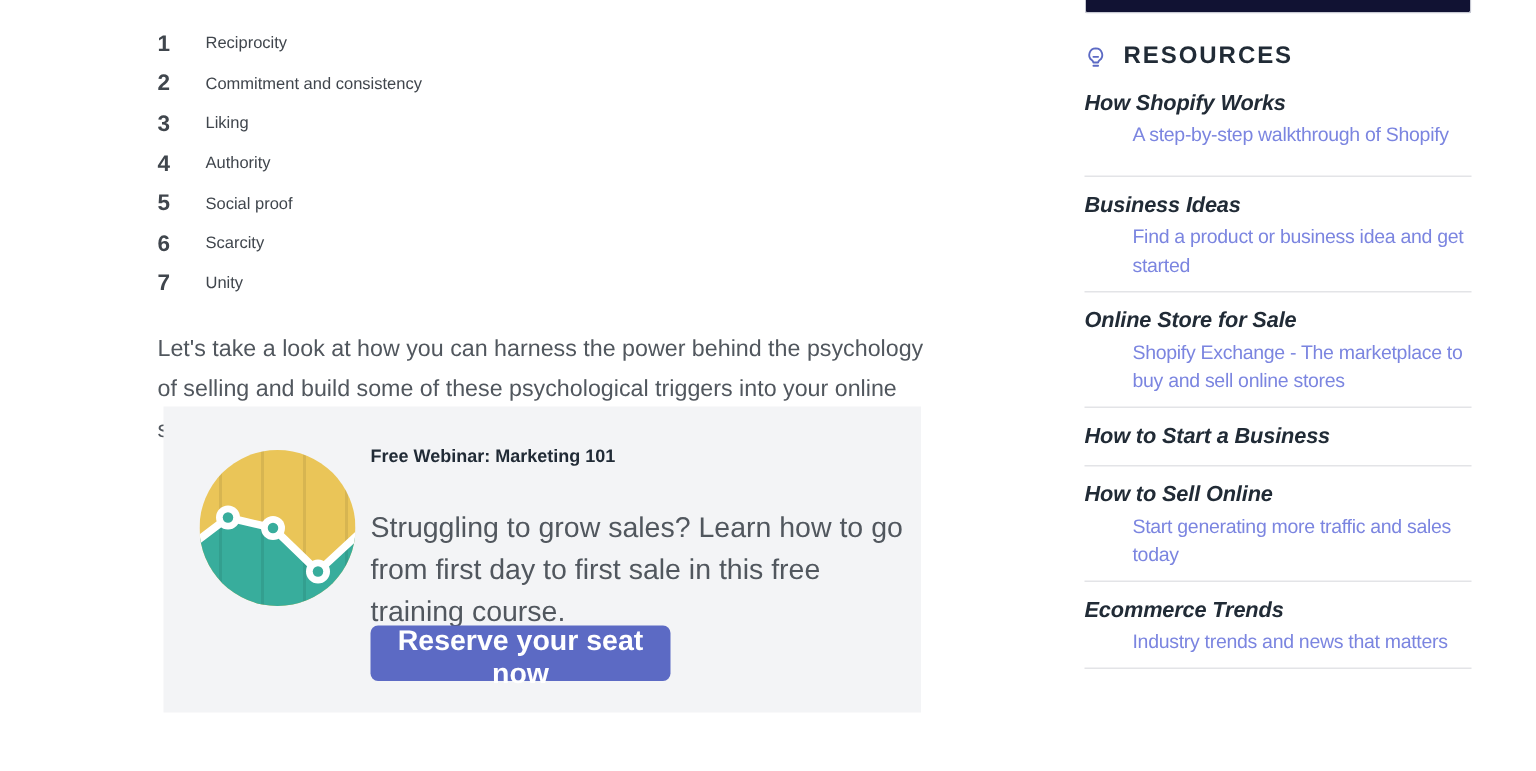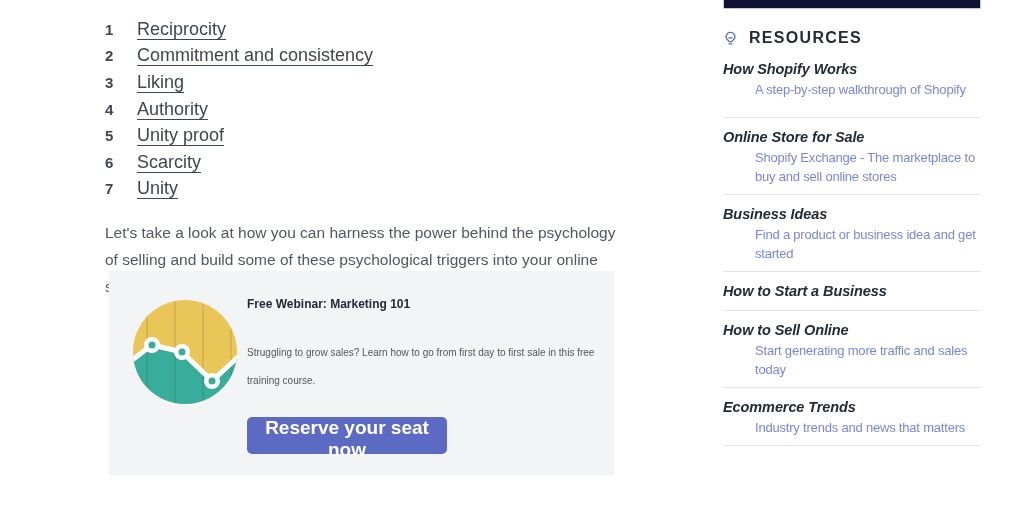--- a/index.html
+++ b/index.html
@@ -15,22 +15,22 @@
   
   .main { position:absolute; left:105px; top:16px; width:512px; }
 
   .toc { list-style:none; }
   .toc-row { display:flex; align-items:center; height:26.6px; }
   .toc-num {
     width:32px; flex:0 0 32px;
     font-size:15px; font-weight:bold; color:var(--toc_link,#40464d);
   }
   .toc-link {
-    font-size:18px; color:var(--toc_link,#40464d);
-    text-decoration:underline; text-underline-offset:3.5px;
+    font-size:11px; color:var(--toc_link,#40464d);
+    text-underline-offset:3.5px;
     text-decoration-thickness:1px; cursor:pointer;
   }
 
   .para {
     margin-top:17px; width:512px;
     font-size:15.5px; line-height:27px; color:var(--body_text,#51575e);
   }
 
   
   .webinar {
@@ -38,21 +38,21 @@
     width:505px; height:204px;
     background:var(--box_bg,#f3f4f6);
   }
   .wb-icon { position:absolute; left:24px; top:29px; width:104px; height:104px; }
   .wb-title {
     position:absolute; left:138px; top:26px;
     font-size:12px; font-weight:bold; color:var(--heading,#212b36);
   }
   .wb-desc {
     position:absolute; left:138px; top:68px; width:360px;
-    font-size:10px; line-height:28px; color:var(--body_text,#51575e);
+    font-size:19px; line-height:28px; color:var(--body_text,#51575e);
   }
   .wb-btn {
     position:absolute; left:138px; top:146px;
     width:200px; height:37px;
     background:var(--accent,#5c6ac4);
     color:var(--button_text,#ffffff);
     font-family:"Liberation Sans", sans-serif;
     font-size:19px; font-weight:bold;
     border:none; border-radius:5px; cursor:pointer;
   }
@@ -104,21 +104,21 @@
       <li class="toc-row">
         <span class="toc-num">3</span>
         <a class="toc-link">Liking</a>
       </li>
       <li class="toc-row">
         <span class="toc-num">4</span>
         <a class="toc-link">Authority</a>
       </li>
       <li class="toc-row">
         <span class="toc-num">5</span>
-        <a class="toc-link">Unity proof</a>
+        <a class="toc-link">Social proof</a>
       </li>
       <li class="toc-row">
         <span class="toc-num">6</span>
         <a class="toc-link">Scarcity</a>
       </li>
       <li class="toc-row">
         <span class="toc-num">7</span>
         <a class="toc-link">Unity</a>
       </li>
     </ol>
@@ -171,28 +171,28 @@
       </span>
       <span class="sb-header-label">RESOURCES</span>
     </div>
 
     <div class="sb-list">
       <div class="sb-item">
         <div class="sb-title">How Shopify Works</div>
         <a class="sb-link">A step-by-step walkthrough of Shopify</a>
       </div>
       <div class="sb-item">
+        <div class="sb-title">Business Ideas</div>
+        <a class="sb-link">Find a product or business idea and get started</a>
+      </div>
+      <div class="sb-item">
         <div class="sb-title">Online Store for Sale</div>
         <a class="sb-link">Shopify Exchange - The marketplace to buy and sell online stores</a>
       </div>
       <div class="sb-item">
-        <div class="sb-title">Business Ideas</div>
-        <a class="sb-link">Find a product or business idea and get started</a>
-      </div>
-      <div class="sb-item">
         <div class="sb-title">How to Start a Business</div>
       </div>
       <div class="sb-item">
         <div class="sb-title">How to Sell Online</div>
         <a class="sb-link">Start generating more traffic and sales today</a>
       </div>
       <div class="sb-item">
         <div class="sb-title">Ecommerce Trends</div>
         <a class="sb-link">Industry trends and news that matters</a>
       </div>

